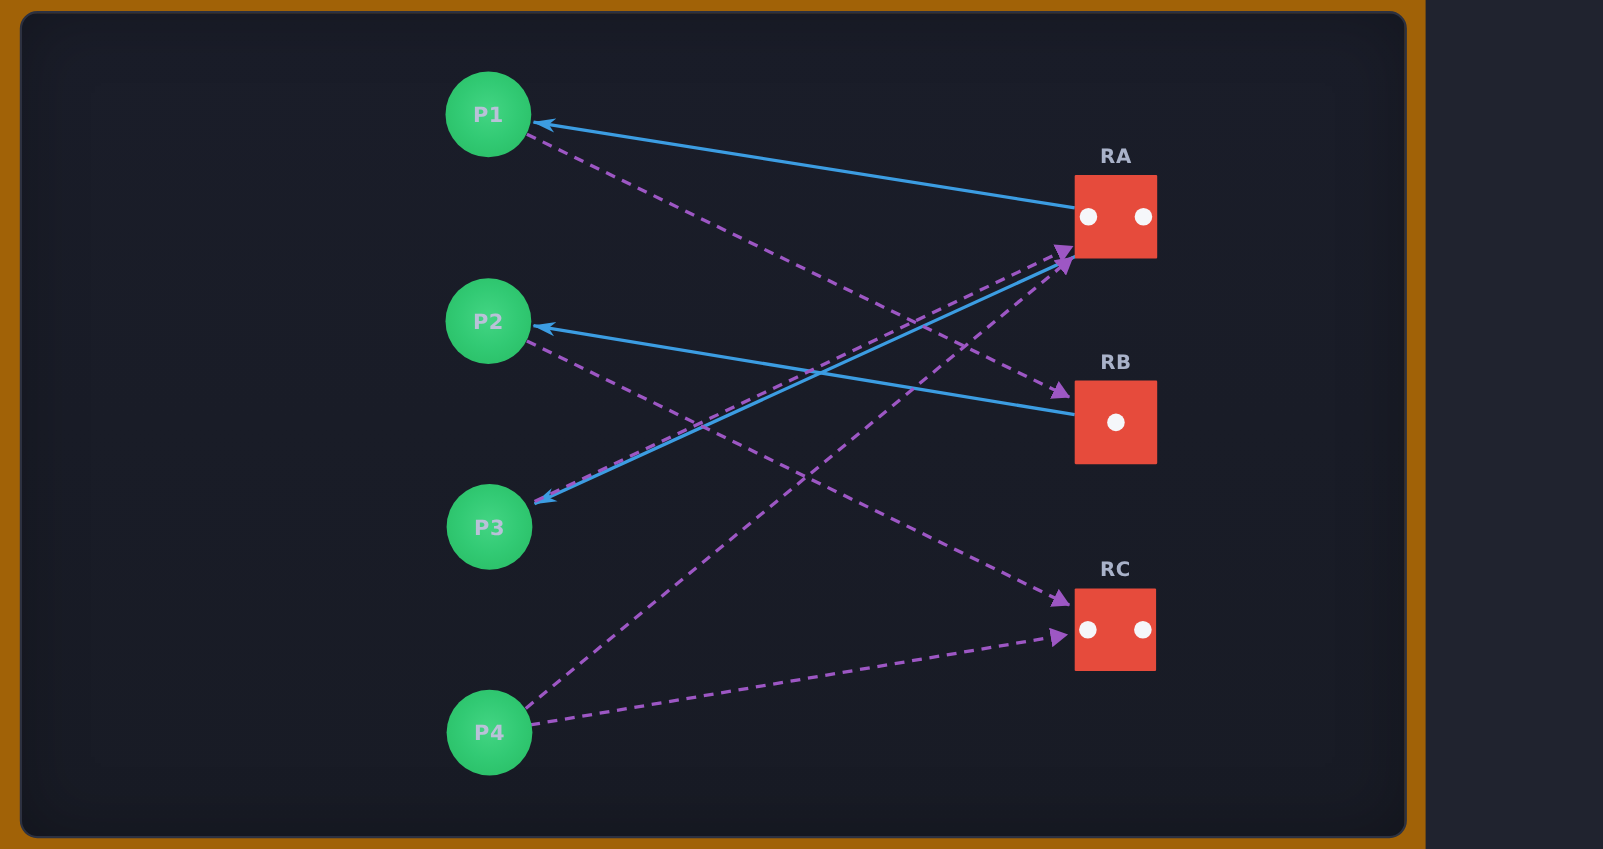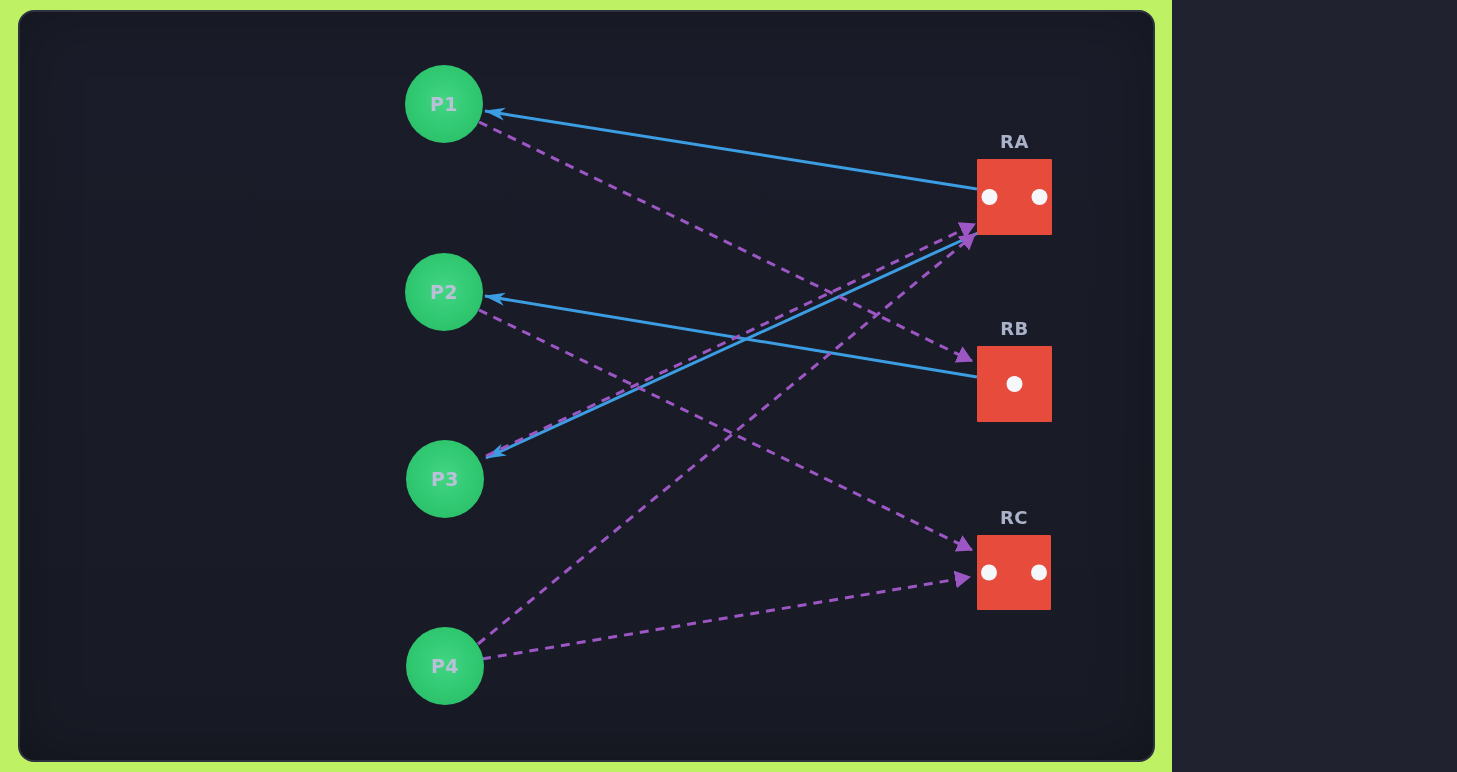--- a/index.html
+++ b/index.html
@@ -3,23 +3,23 @@
 <meta charset="utf-8">
 <style>
   html, body {
     margin: 0;
     padding: 0;
     background: #20232f;
     font-family: "DejaVu Sans", "Liberation Sans", sans-serif;
   }
   .stage {
     position: relative;
-    width: 1172px;
+    width: 1296px;
     height: 772px;
-    background: #bef264;
+    background: #a16207;
     overflow: hidden;
   }
   .panel {
     position: absolute;
     left: 18px;
     top: 10px;
     right: 17px;
     bottom: 10px;
     border-radius: 16px;
     border: 2px solid #2d3140;

